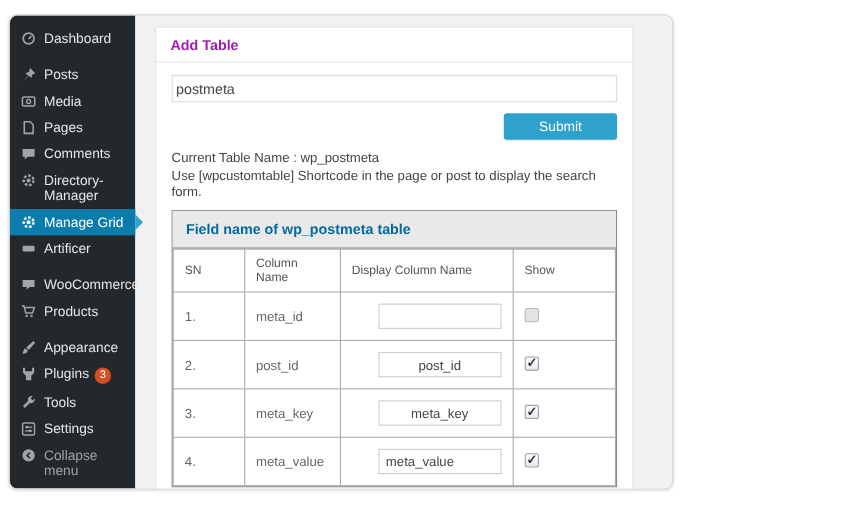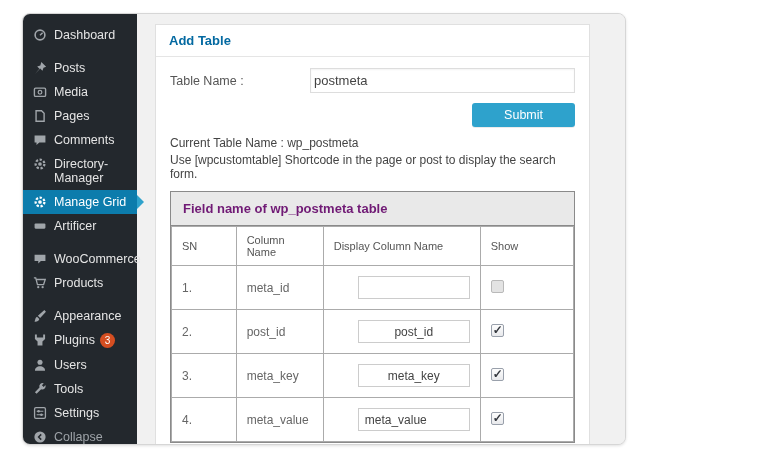--- a/index.html
+++ b/index.html
@@ -1,18 +1,18 @@
 <!DOCTYPE html>
 <html style="--accent: #2ea2cc; --sidebar-bg: #23282d; --active-bg: #0c7cac; --badge: #d54e21;"><head>
 <meta charset="utf-8">
 <style>
   * { box-sizing: border-box; margin: 0; padding: 0; }
   html,body { width:768px; height:459px; background:#fff; font-family:"Liberation Sans", sans-serif; overflow:hidden; }
 
-  .card { position:absolute; left:22px; top:13px; width:604px; height:432px;
+  .card { position:absolute; left:8px; top:13px; width:604px; height:432px;
           border:1px solid #d6d6d6; border-radius:8px; overflow:hidden;
           box-shadow:0 1px 3px rgba(0,0,0,.12); display:flex; background:#f1f1f1; }
 
   
   .sidebar { width:114px; background:var(--sidebar-bg,#23282d); flex:0 0 114px; padding-top:9px; position:relative; }
   .menu { list-style:none; }
   .menu-item { position:relative; display:flex; align-items:flex-start; gap:7px; padding:5px 6px 5px 10px;
                color:#e5e5e5; font-size:12.5px; line-height:14px; cursor:pointer; z-index:1; }
   .menu-item.sep { margin-top:9px; }
   .menu-item .ic { width:14px; height:14px; flex:0 0 14px; color:#a0a5aa; margin-top:0; }
@@ -23,38 +23,38 @@
                border:7px solid transparent; border-left:7px solid var(--accent,#2ea2cc); border-right:0; }
   .menu-item.dim { color:#9ea3a8; }
   .badge { display:inline-block; min-width:15px; height:15px; border-radius:50%; background:var(--badge,#d54e21);
            color:#fff; font-size:10px; line-height:15px; text-align:center; margin-left:5px; }
 
   
   .content { flex:1; background:#f1f1f1; padding:10px 35px 12px 18px; position:relative; }
   h1.page-title { font-size:20px; font-weight:400; color:#333; margin:13px 0 17px 0; letter-spacing:.2px; }
 
   .panel { background:#fff; border:1px solid #e0e0e0; padding-bottom:20px; }
-  .panel-header { font-size:13px; font-weight:bold; color:#0369a1; padding:8px 13px; border-bottom:1px solid #e5e5e5; }
+  .panel-header { font-size:13px; font-weight:bold; color:#a21caf; padding:8px 13px; border-bottom:1px solid #e5e5e5; }
 
   .form-row { padding:11px 14px 2px 14px; display:flex; align-items:center; }
   .form-row label { width:140px; flex:0 0 140px; font-size:12.5px; color:#555; }
   .form-row input { flex:1; height:25px; border:1px solid #ddd; padding:2px 3px; font-size:13px; color:#444;
                     font-family:"Liberation Sans",sans-serif; box-shadow:inset 0 1px 2px rgba(0,0,0,.05); }
 
   .btn { background:var(--accent,#2ea2cc); color:#fff; border:none; border-radius:3px; font-size:12.5px;
          padding:5px 32px; cursor:pointer; font-family:"Liberation Sans",sans-serif; box-shadow:0 1px 0 rgba(0,0,0,.08); }
   .submit-row { text-align:right; padding:8px 14px 6px 14px; }
 
   .note { font-size:12px; color:#444; margin:3px 14px 0 14px; }
   .note b { font-weight:normal; }
   .note.shortcode { margin-bottom:10px; }
 
   .grid-box { margin:0 14px; border:1px solid #8a8a8a; background:#fff; }
   .grid-caption { background:#e9e9e9; border-bottom:1px solid #8a8a8a; padding:9px 12px; font-size:13px;
-                  font-weight:bold; color:#701a75; }
+                  font-weight:bold; color:#0369a1; }
   table.grid { width:100%; border-collapse:collapse; }
   table.grid th, table.grid td { border:1px solid #ababab; font-weight:normal; text-align:left; }
   table.grid th { padding:7px 10px; font-size:11px; color:#555; }
   table.grid td { padding:10px 10px; font-size:12px; color:#666; height:37px; }
   table.grid td.disp-cell { padding-left:34px; }
   .disp-input { width:112px; height:23px; border:1px solid #ccc; font-size:12px; color:#444; padding:2px 6px;
                 font-family:"Liberation Sans",sans-serif; }
   td.show-cell { padding-left:55px; }
   .cb { width:13px; height:13px; border:1px solid #99a0ab; background:linear-gradient(#fdfdfd,#e8e9ec);
         display:inline-block; position:relative; cursor:pointer; border-radius:2px; }
@@ -166,29 +166,20 @@
           <span class="ic">
             <svg viewBox="0 0 16 16" fill="currentColor" xmlns="http://www.w3.org/2000/svg">
               <path d="M4.4 1.6v3.6h7.2V1.6h2.2v5.2l-3 3v4.6H5.2V9.8l-3-3V1.6z"></path>
             </svg>
           </span>
           <span>Plugins<span class="badge">3</span></span>
         </li>
         <li class="menu-item">
           <span class="ic">
             <svg viewBox="0 0 16 16" fill="currentColor" xmlns="http://www.w3.org/2000/svg">
-              <circle cx="8" cy="4.8" r="2.9"></circle>
-              <path d="M2.2 14.6c0-3.4 2.6-5.2 5.8-5.2s5.8 1.8 5.8 5.2z"></path>
-            </svg>
-          </span>
-          <span>Users</span>
-        </li>
-        <li class="menu-item">
-          <span class="ic">
-            <svg viewBox="0 0 16 16" fill="currentColor" xmlns="http://www.w3.org/2000/svg">
               <path d="M14.2 3.4a3.8 3.8 0 01-4.9 4.9l-5.2 5.2-1.9-1.9 5.2-5.2a3.8 3.8 0 014.9-4.9L10.2 3.6l2.1 2.1z"></path>
             </svg>
           </span>
           <span>Tools</span>
         </li>
         <li class="menu-item">
           <span class="ic">
             <svg viewBox="0 0 16 16" fill="currentColor" xmlns="http://www.w3.org/2000/svg">
               <rect x="1.8" y="1.8" width="12.4" height="12.4" rx="1.6" fill="none" stroke="currentColor" stroke-width="1.5"></rect>
               <path d="M4.2 6h7.6M4.2 10h7.6" stroke="currentColor" stroke-width="1.3" fill="none"></path>
@@ -209,21 +200,20 @@
         </li>
       </ul>
   </div>
 
   <div class="content">
 
     <div class="panel">
       <div class="panel-header">Add Table</div>
 
       <div class="form-row">
-        <label>Table Name :</label>
         <input type="text" value="postmeta" style="">
       </div>
 
       <div class="submit-row">
         <button class="btn">Submit</button>
       </div>
 
       <p class="note">Current Table Name : wp_postmeta</p>
       <p class="note shortcode"><span>Use </span><b>[wpcustomtable]</b><span> Shortcode in the page or post to display the search form.</span></p>
 

